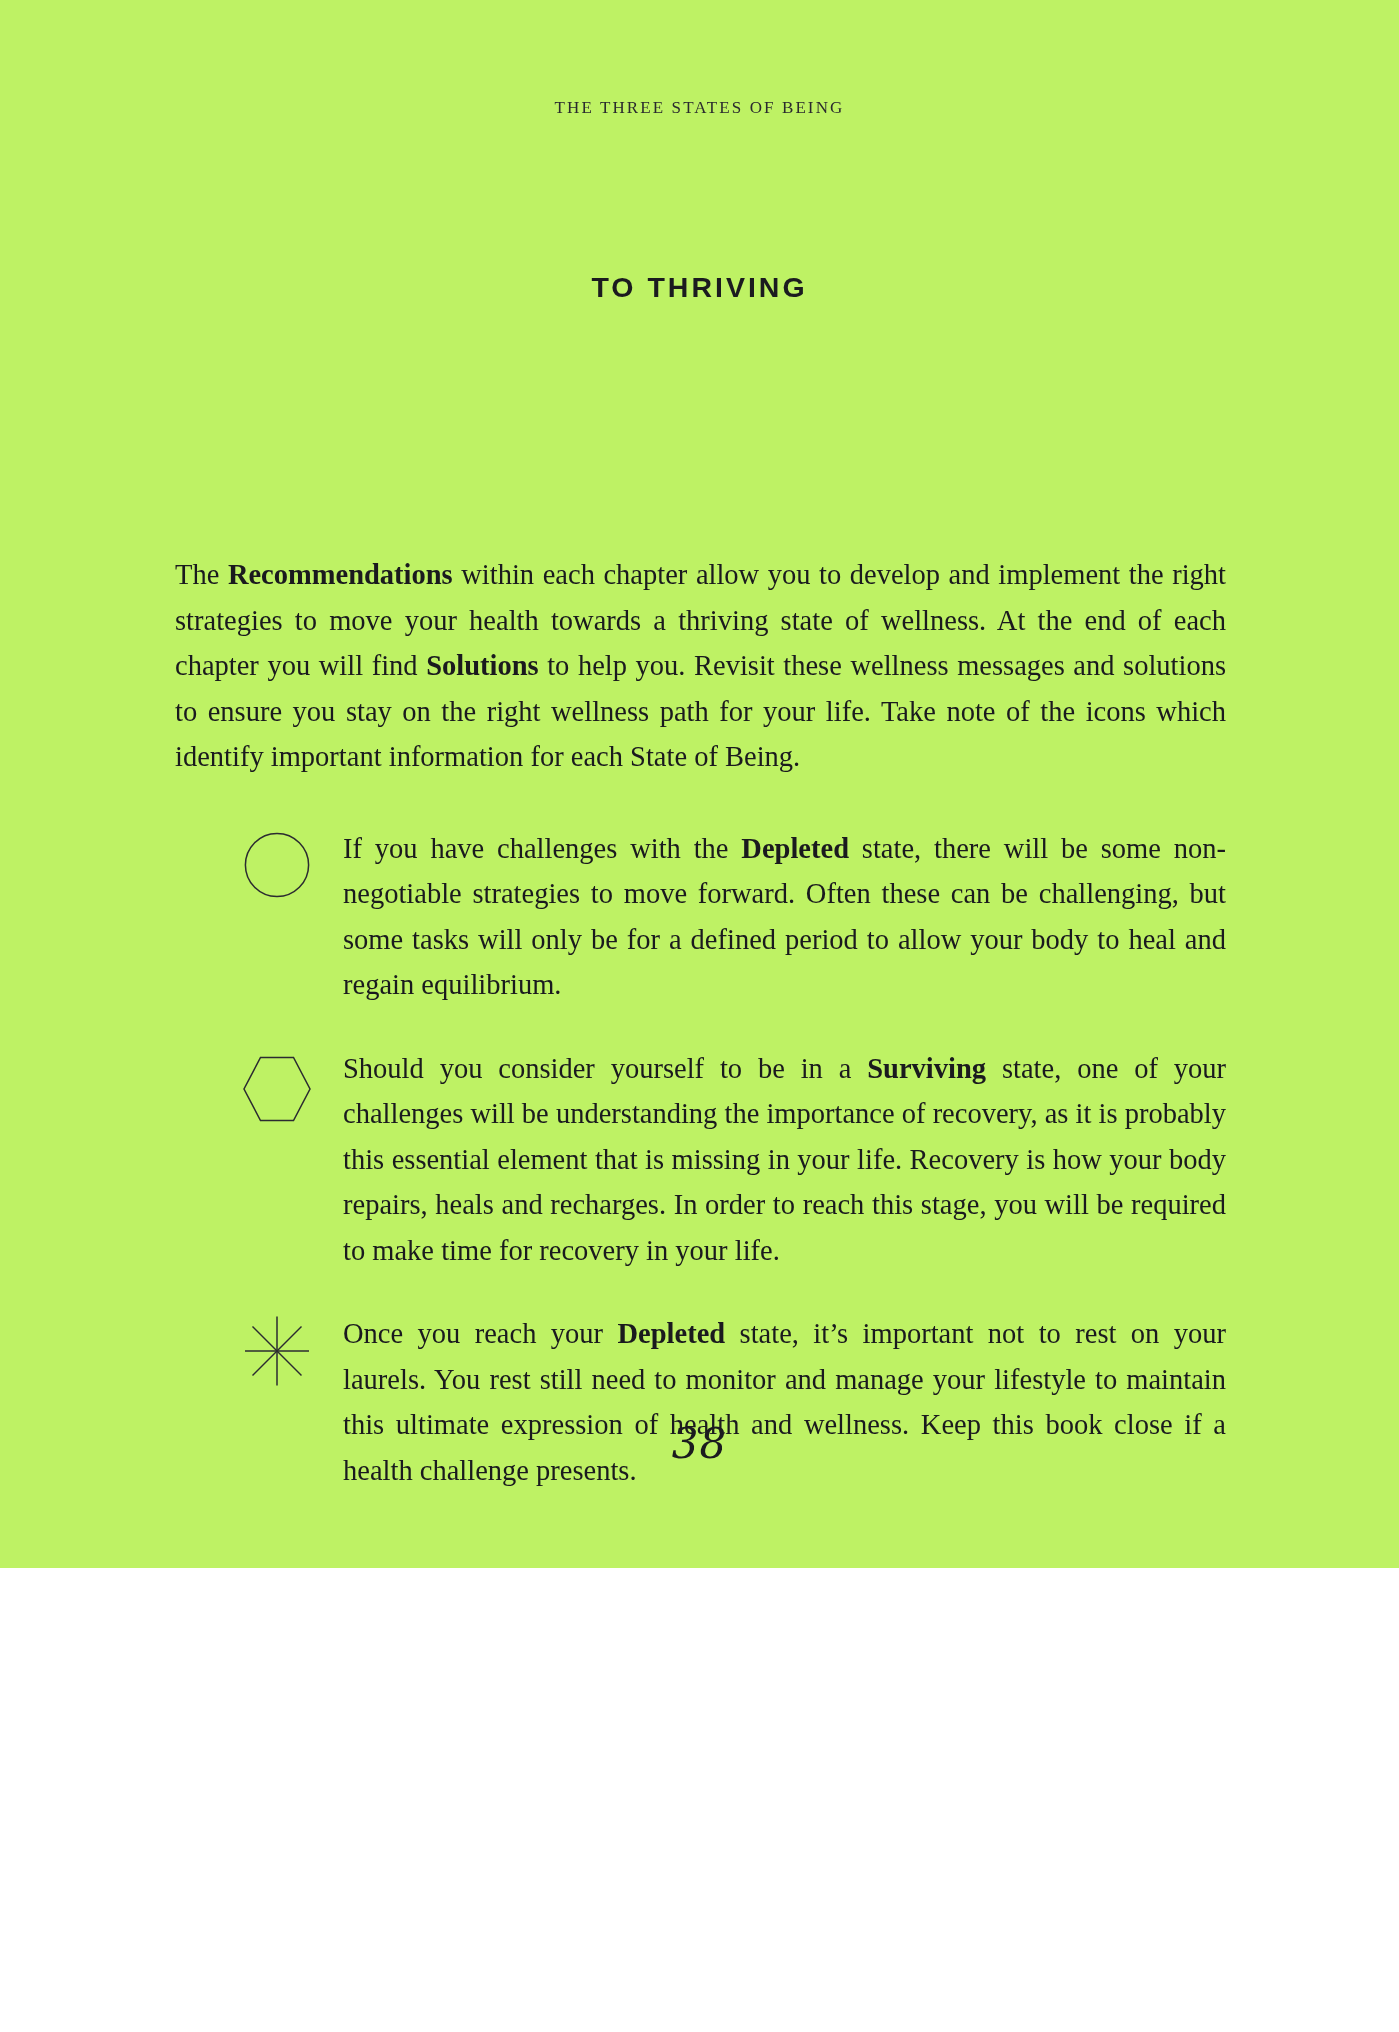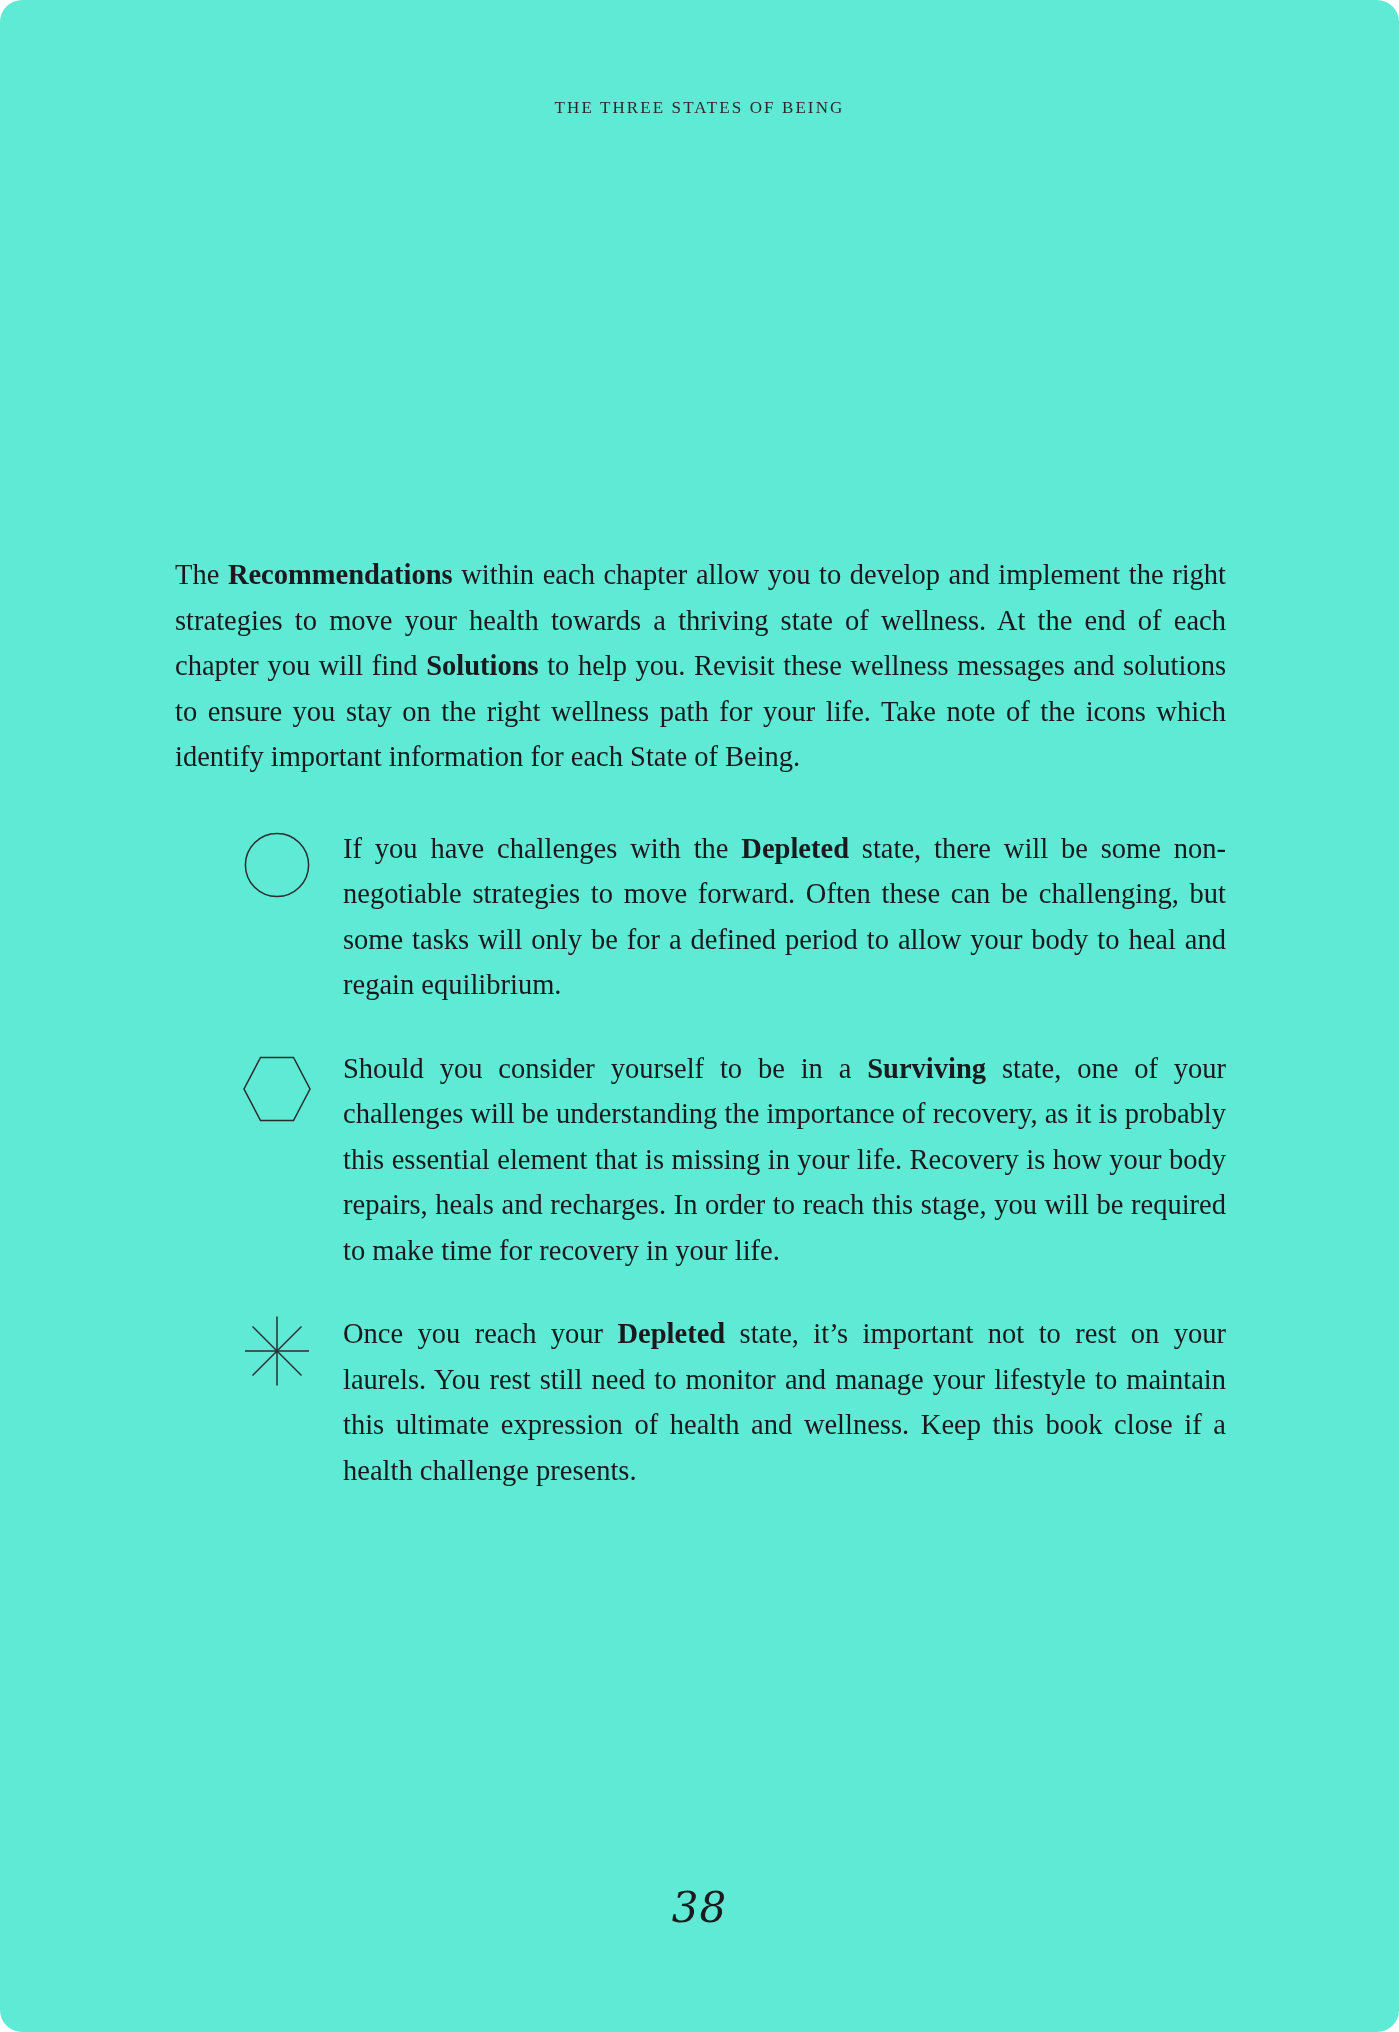--- a/index.html
+++ b/index.html
@@ -3,26 +3,25 @@
 <meta charset="utf-8">
 <style>
   html, body {
     margin: 0;
     padding: 0;
     background: #ffffff;
   }
   .page {
     position: relative;
     width: 1399px;
-    height: 2032px;
+    height: 1568px;
     margin: 0 auto;
-    background: #5eead4;
+    background: #bef264;
     box-sizing: border-box;
     overflow: hidden;
-    border-radius: 22px;
   }
 
   
   .running-header {
     position: absolute;
     top: 98px;
     left: 0;
     right: 0;
     text-align: center;
     font-family: "Liberation Serif", "DejaVu Serif", serif;
@@ -123,20 +122,21 @@
   }
 </style>
 </head>
 <body>
 
 <div class="page">
 
   <div class="running-header">THE THREE STATES OF BEING</div>
 
   <div class="section-title">
+    <span class="title-line">TO THRIVING</span>
   </div>
 
   <div class="content">
 
     <p class="body-para"><span>The </span><b>Recommendations</b><span> within each chapter allow you to develop and implement the right strategies to move your health towards a thriving state of wellness. At the end of each chapter you will find </span><b>Solutions</b><span> to help you. Revisit these wellness messages and solutions to ensure you stay on the right wellness path for your life. Take note of the icons which identify important information for each State of Being.</span></p>
 
     <div class="icon-blocks">
 
       <div class="icon-block">
         <div class="icon-cell">

